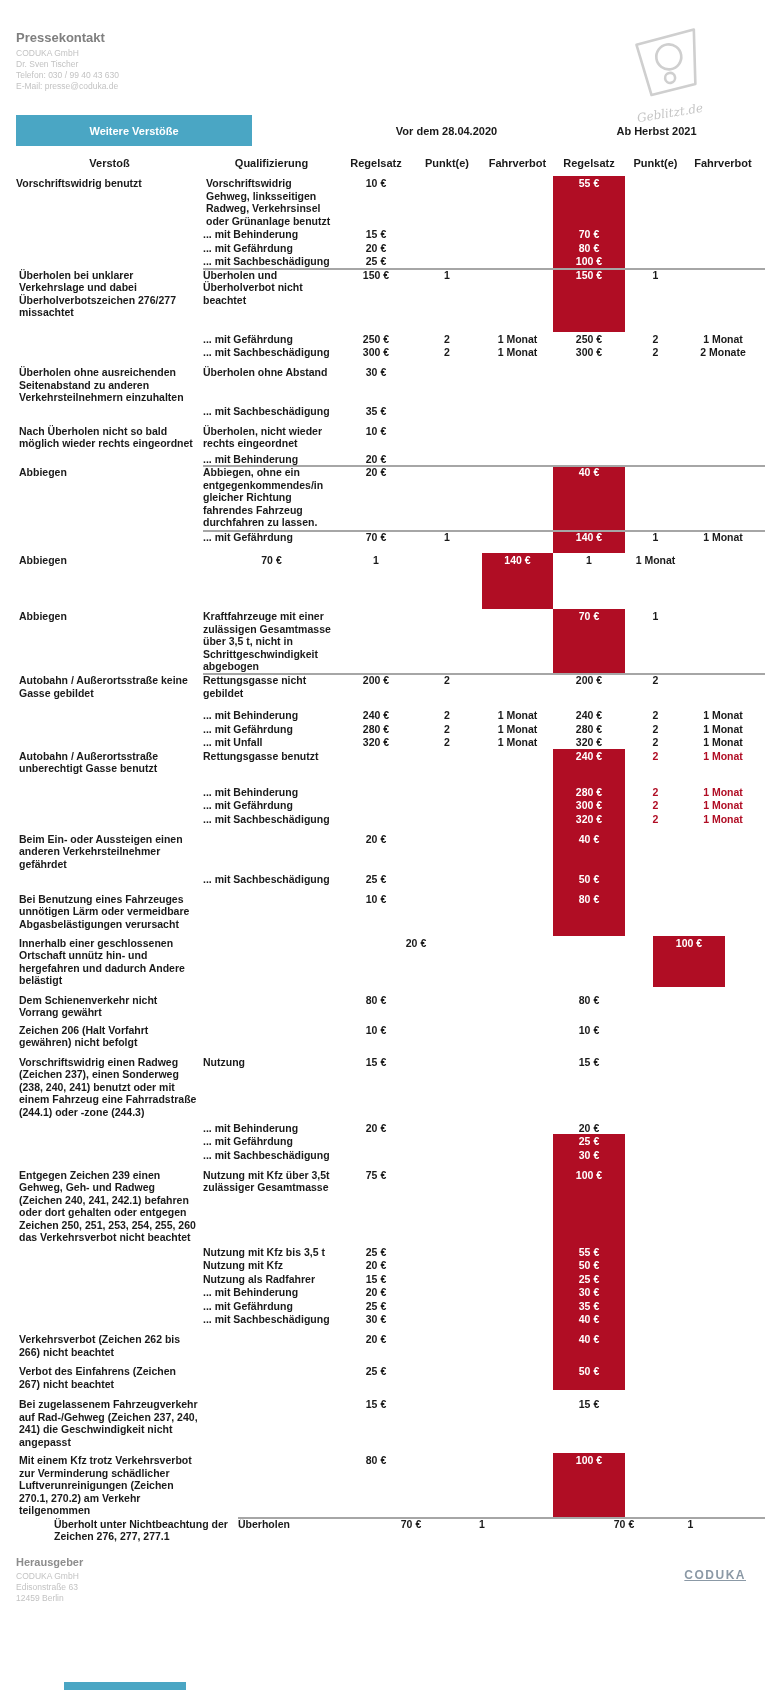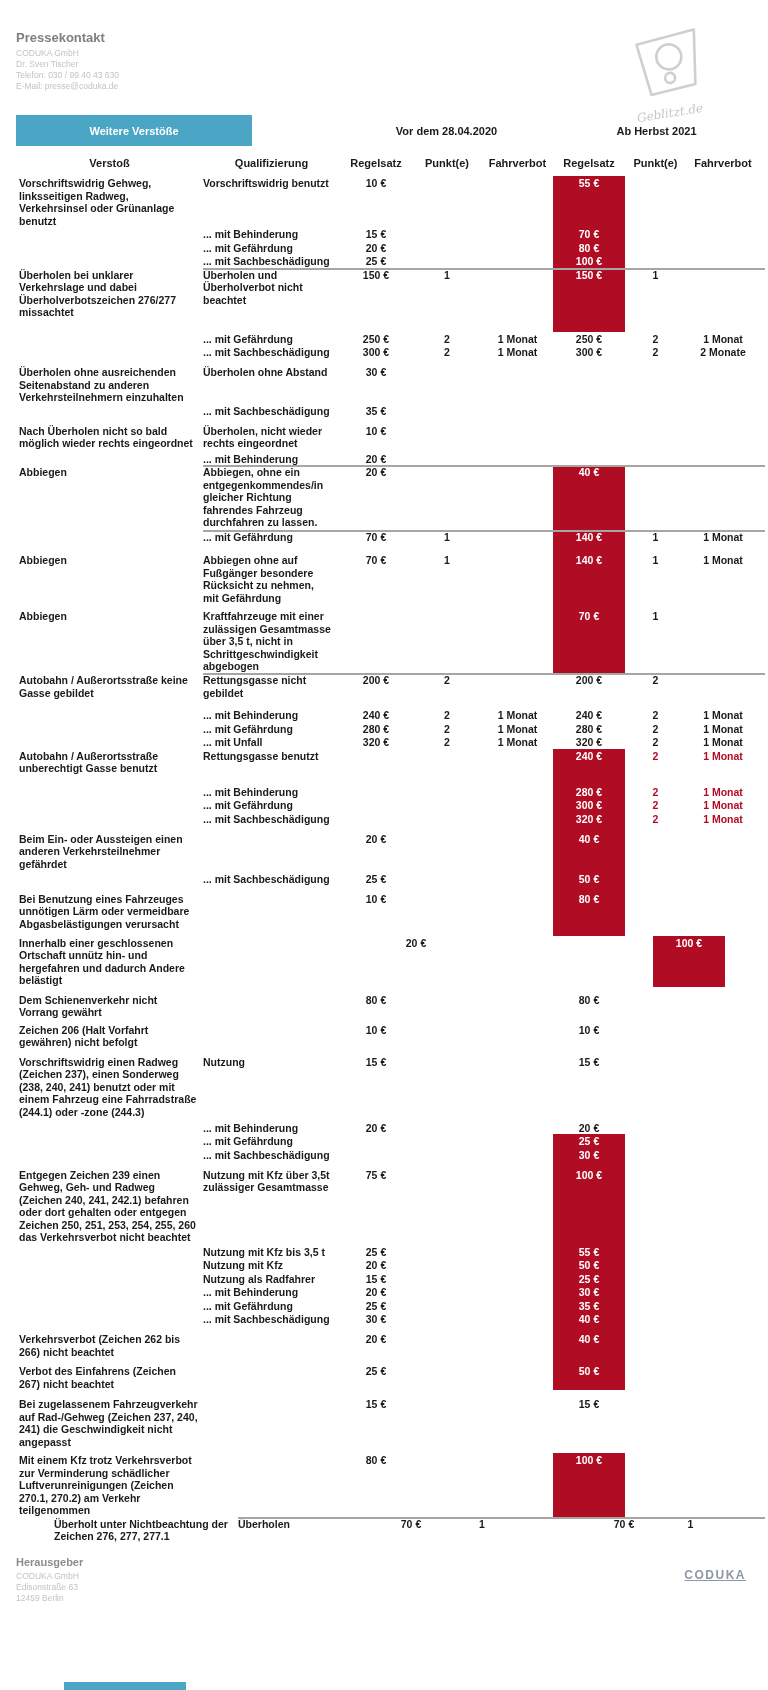--- a/index.html
+++ b/index.html
@@ -99,22 +99,22 @@
     <div>Regelsatz</div>
     <div>Punkt(e)</div>
     <div>Fahrverbot</div>
     <div>Regelsatz</div>
     <div>Punkt(e)</div>
     <div>Fahrverbot</div>
   </div>
 
   <div id="rows">
       <div class="row grid" style="min-height: 51px;">
+        <div class="cell c-quali">Vorschriftswidrig benutzt</div>
         <div class="cell c-verstoss">Vorschriftswidrig Gehweg, linksseitigen Radweg, Verkehrsinsel oder Grünanlage benutzt</div>
-        <div class="cell c-quali">Vorschriftswidrig benutzt</div>
         <div class="cell num">10 €</div>
         <div class="cell num"></div>
         <div class="cell num"></div>
         <div class="cell num hl">55 €</div>
         <div class="cell num"></div>
         <div class="cell num"></div>
       </div>
       <div class="row grid" style="min-height: 13px;">
         <div class="cell c-verstoss"></div>
         <div class="cell c-quali">... mit Behinderung</div>
@@ -230,21 +230,20 @@
         <div class="cell c-quali">... mit Gefährdung</div>
         <div class="cell num">70 €</div>
         <div class="cell num">1</div>
         <div class="cell num"></div>
         <div class="cell num hl">140 €</div>
         <div class="cell num">1</div>
         <div class="cell num">1 Monat</div>
       </div>
       <div class="row grid" style="min-height: 56px;">
         <div class="cell c-verstoss">Abbiegen</div>
-        <div class="cell c-quali">Abbiegen ohne auf Fußgänger besondere Rücksicht zu nehmen, mit Gefährdung</div>
         <div class="cell num">70 €</div>
         <div class="cell num">1</div>
         <div class="cell num"></div>
         <div class="cell num hl">140 €</div>
         <div class="cell num">1</div>
         <div class="cell num">1 Monat</div>
       </div>
       <div class="row grid" style="min-height: 64px;">
         <div class="cell c-verstoss">Abbiegen</div>
         <div class="cell c-quali">Kraftfahrzeuge mit einer zulässigen Gesamtmasse über 3,5 t, nicht in Schrittgeschwindigkeit abgebogen</div>

